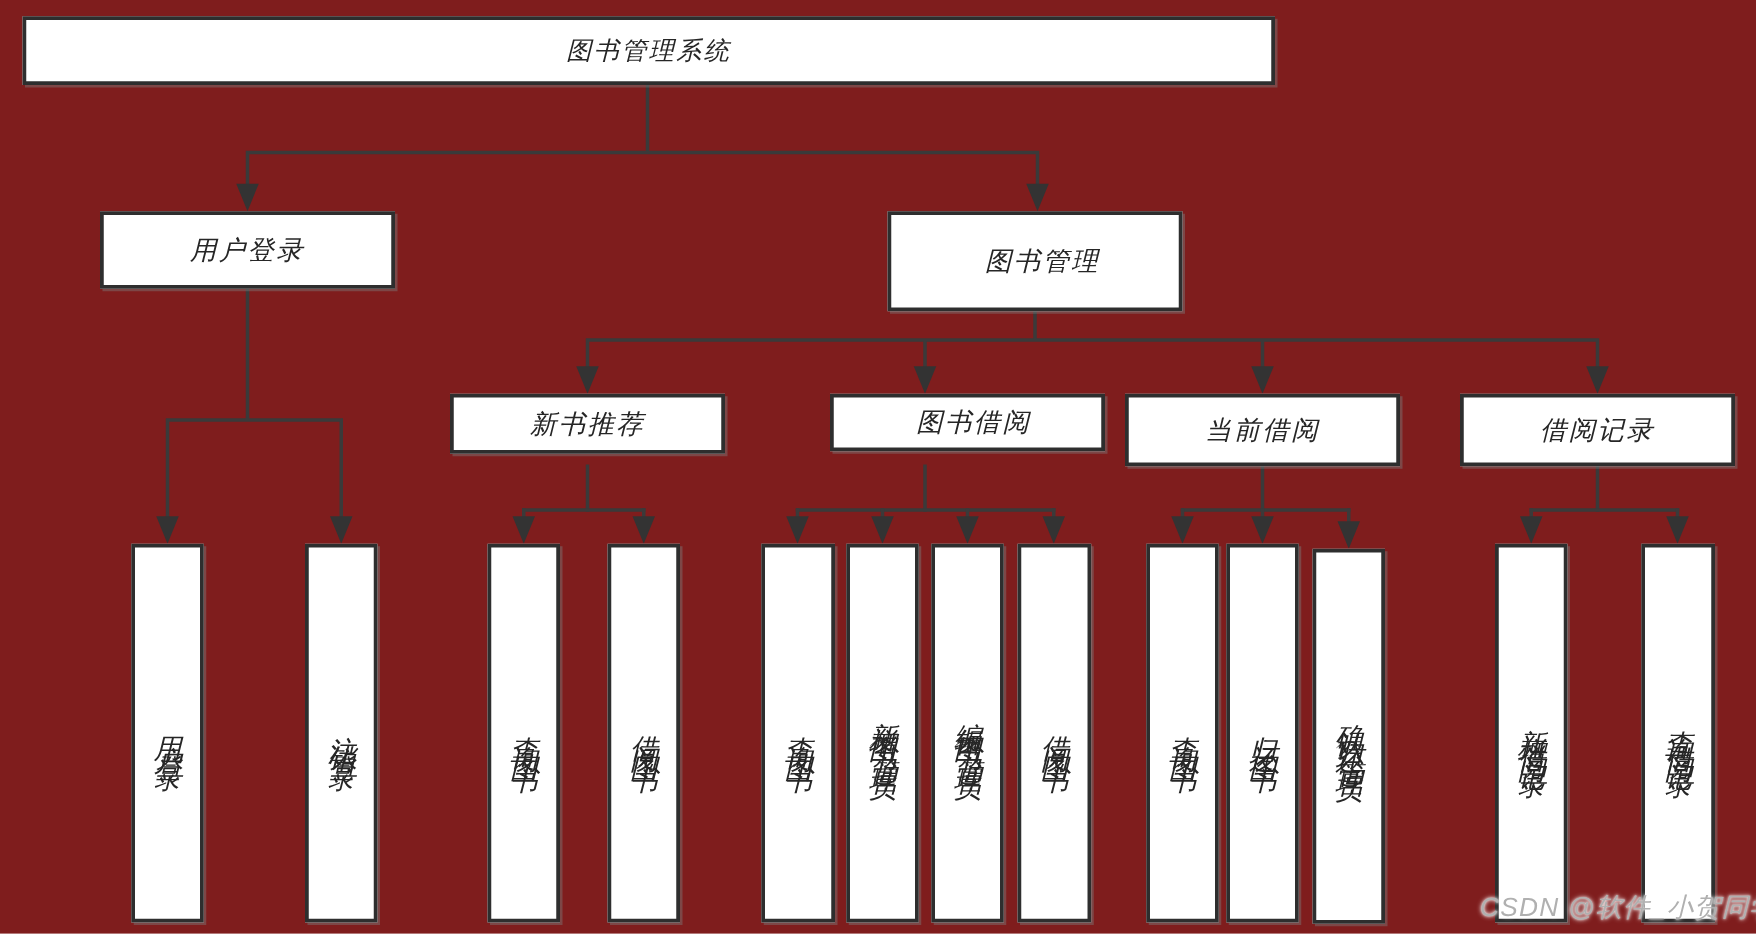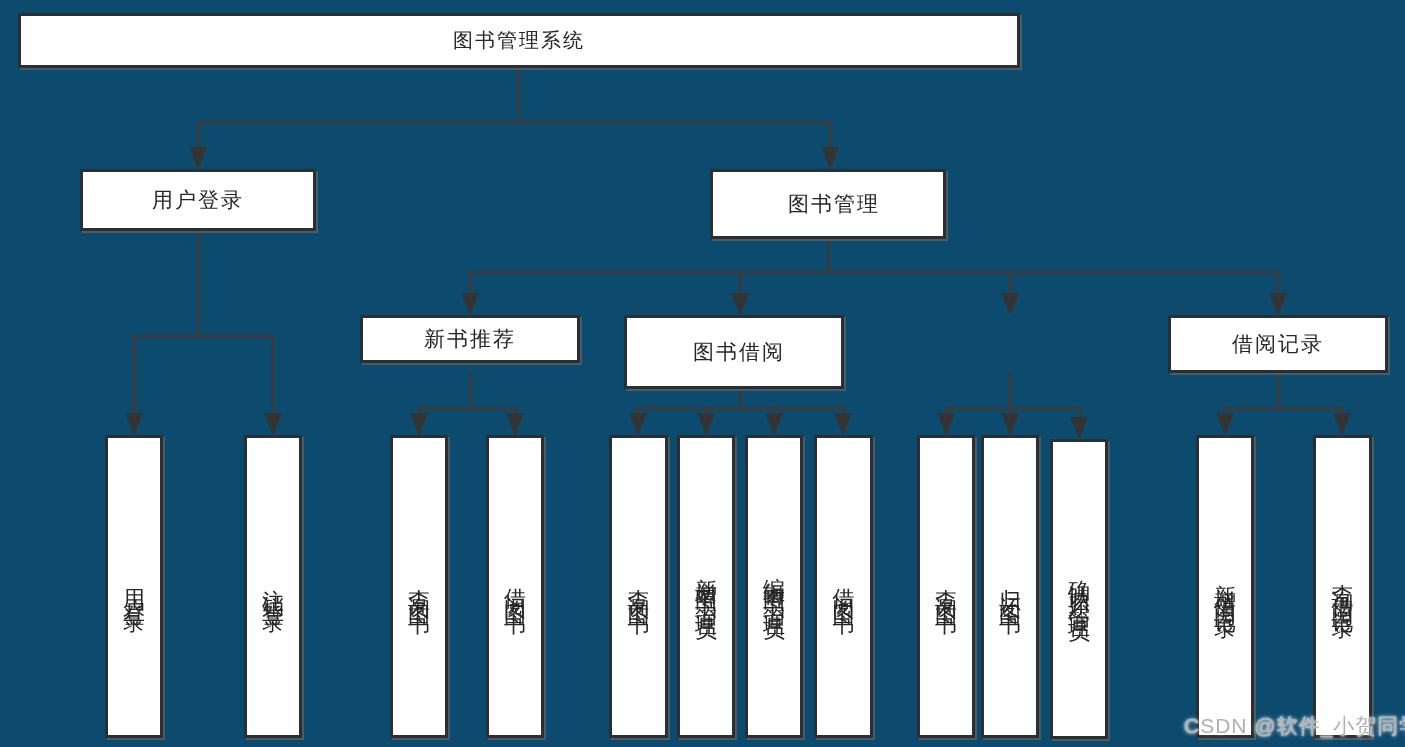--- a/index.html
+++ b/index.html
@@ -1,21 +1,22 @@
 <!DOCTYPE html>
 <html><head>
 <meta charset="utf-8">
 <style>
   html,body{margin:0;padding:0;background:#ffffff;}
   .canvas{
     position:relative;
     width:1405px;height:747px;
-    background:#0c4a6e;
+    background:#7f1d1d;
     font-family:"Liberation Sans","DejaVu Sans",sans-serif;
     overflow:hidden;
+    font-style:italic;
   }
   .connectors{position:absolute;left:0;top:0;z-index:1;}
   .node{
     position:absolute;
     box-sizing:border-box;
     background:#ffffff;
     border:3px solid #2e2e2e;
     box-shadow:2px 2px 0 rgba(125,125,125,0.45);
     display:flex;align-items:center;justify-content:center;
     color:#262626;
@@ -82,24 +83,25 @@
       <polygon points="1001,413 1019,413 1010,435"></polygon>
       <polygon points="1070,417 1088,417 1079,439"></polygon>
       <polygon points="1216,413 1234,413 1225,435"></polygon>
       <polygon points="1333,413 1351,413 1342,435"></polygon>
     </g>
   </svg>
 
   <div class="node h" style="left:18px;top:13px;width:1002px;height:55px;font-size:20px;">图书管理系统</div>
 
   <div class="node h" style="left:80px;top:169px;width:236px;height:62px;">用户登录</div>
-  <div class="node h" style="left:710px;top:169px;width:236px;height:70px;padding-left:12px;">图书管理</div>
+  <div class="node h" style="left:710px;top:169px;width:236px;height:80px;padding-left:12px;">图书管理</div>
 
   <div class="node h" style="left:360px;top:315px;width:220px;height:48px;">新书推荐</div>
-  <div class="node h" style="left:624px;top:315px;width:220px;height:74px;padding-left:10px;">图书借阅</div>
+  <div class="node h" style="left:664px;top:315px;width:220px;height:46px;padding-left:10px;">图书借阅</div>
+  <div class="node h" style="left:900px;top:315px;width:220px;height:58px;">当前借阅</div>
   <div class="node h" style="left:1168px;top:315px;width:220px;height:58px;text-align:center;">借阅记录</div>
 
   <div class="node v" style="left:105px;top:435px;width:58px;height:303px;">用户登录</div>
   <div class="node v" style="left:244px;top:435px;width:58px;height:303px;">注销登录</div>
 
   <div class="node v" style="left:390px;top:435px;width:58px;height:303px;">查询图书</div>
   <div class="node v" style="left:486px;top:435px;width:58px;height:303px;">借阅图书</div>
 
   <div class="node v" style="left:609px;top:435px;width:59px;height:303px;">查询图书</div>
   <div class="node v" style="left:677px;top:435px;width:58px;height:303px;letter-spacing:6px;">新增图书（管理员）</div>

